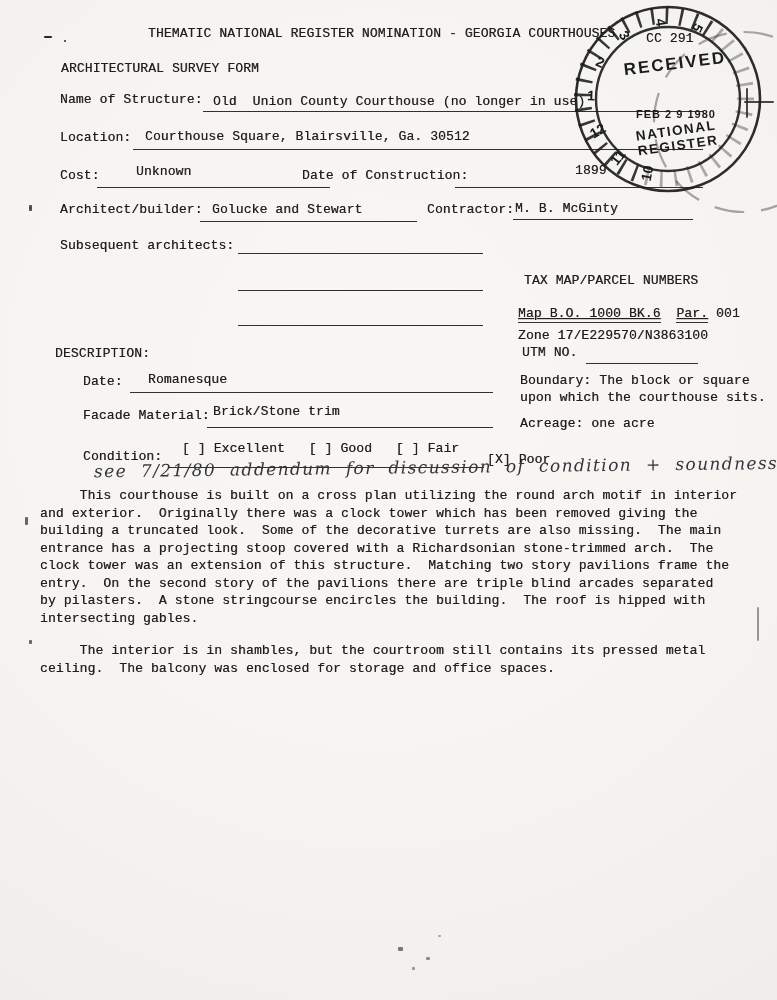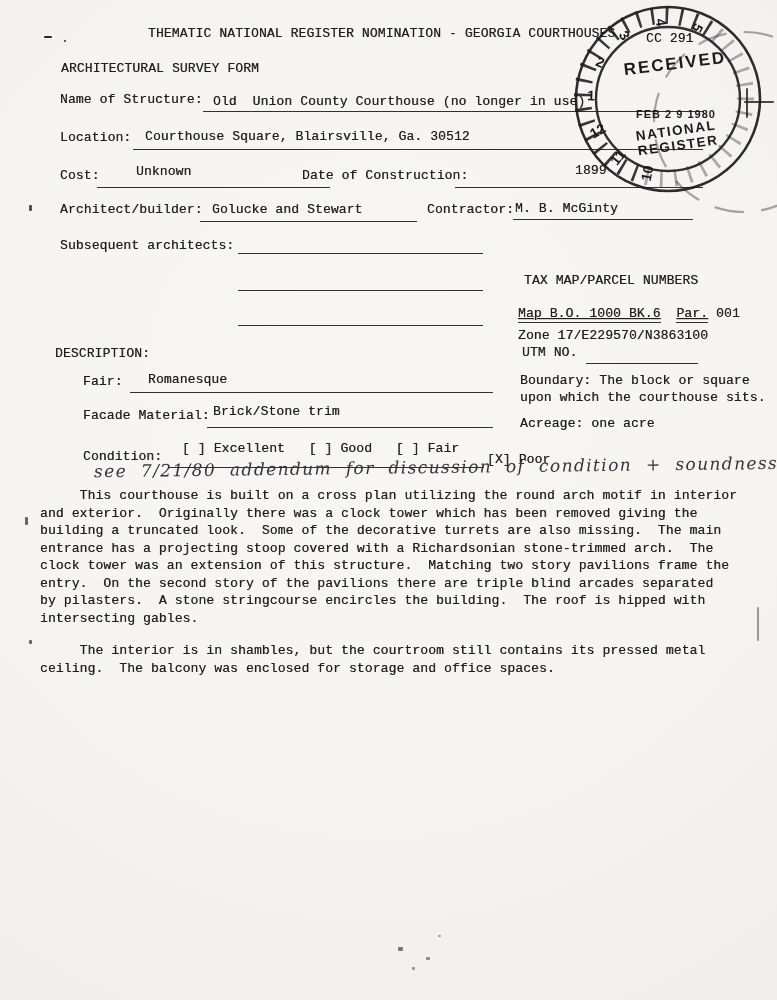--- a/index.html
+++ b/index.html
@@ -89,21 +89,21 @@
   <div class="fill" style="left:238px;top:305px;width:245px;height:20px;"></div>
 
   <div class="t" style="left:524px;top:273px;">TAX MAP/PARCEL NUMBERS</div>
   <div class="t" style="left:518px;top:306px;"><span class="ul">Map B.O. 1000 BK.6</span><span>  </span><span class="ul">Par.</span><span> </span><span>001</span></div>
   <div class="t" style="left:518px;top:328px;">Zone 17/E229570/N3863100</div>
   <div class="t" style="left:522px;top:345px;">UTM NO.</div>
   <div class="fill" style="left:586px;top:345px;width:112px;height:18px;"></div>
 
   <div class="t" style="left:55px;top:346px;">DESCRIPTION:</div>
 
-  <div class="t" style="left:83px;top:374px;">Fair:</div>
+  <div class="t" style="left:83px;top:374px;">Date:</div>
   <div class="fill" style="left:130px;top:371px;width:363px;height:21px;">
     <span class="v" style="left:18px;bottom:5px;">Romanesque</span>
   </div>
   <div class="t rcol" style="left:520px;top:373px;">Boundary: The block or square
 upon which the courthouse sits.</div>
 
   <div class="t" style="left:83px;top:408px;">Facade Material:</div>
   <div class="fill" style="left:207px;top:404px;width:286px;height:23px;">
     <span class="v" style="left:6px;bottom:8px;">Brick/Stone trim</span>
   </div>

